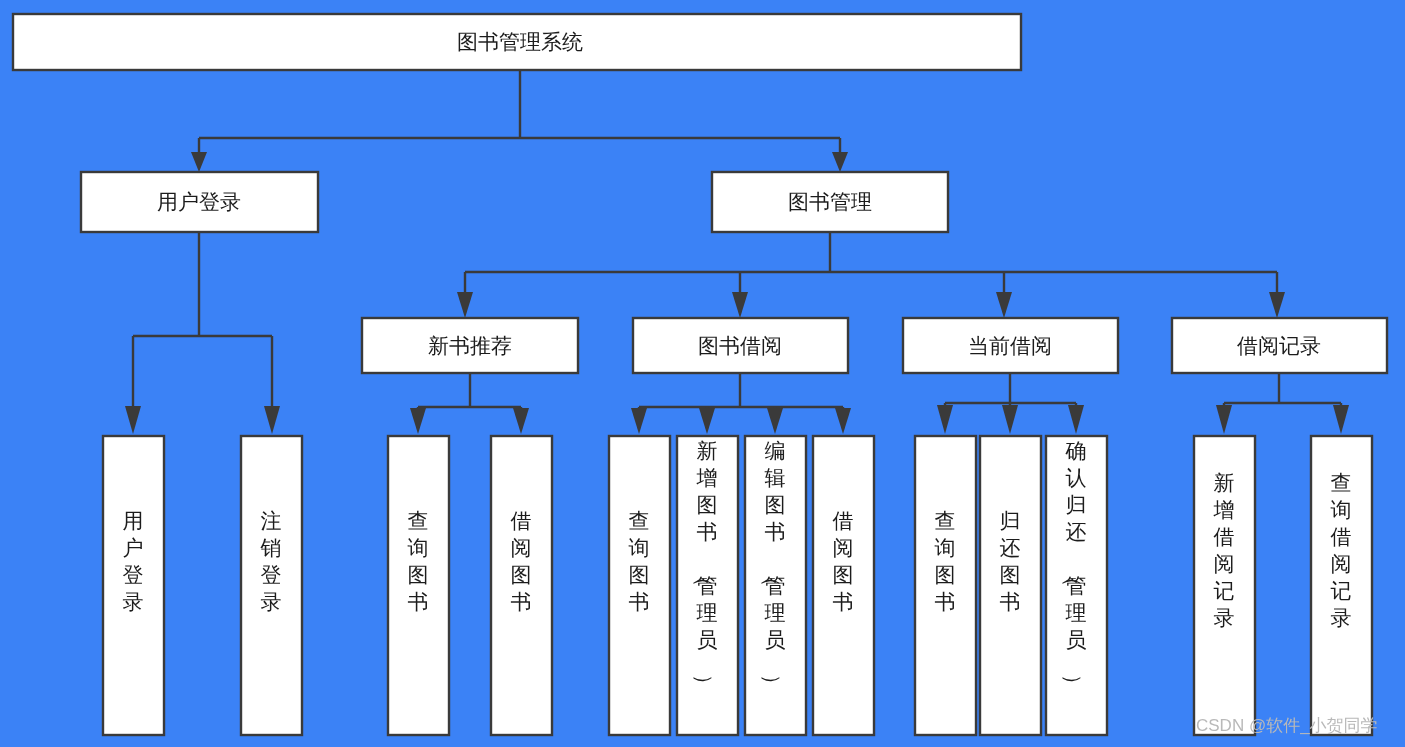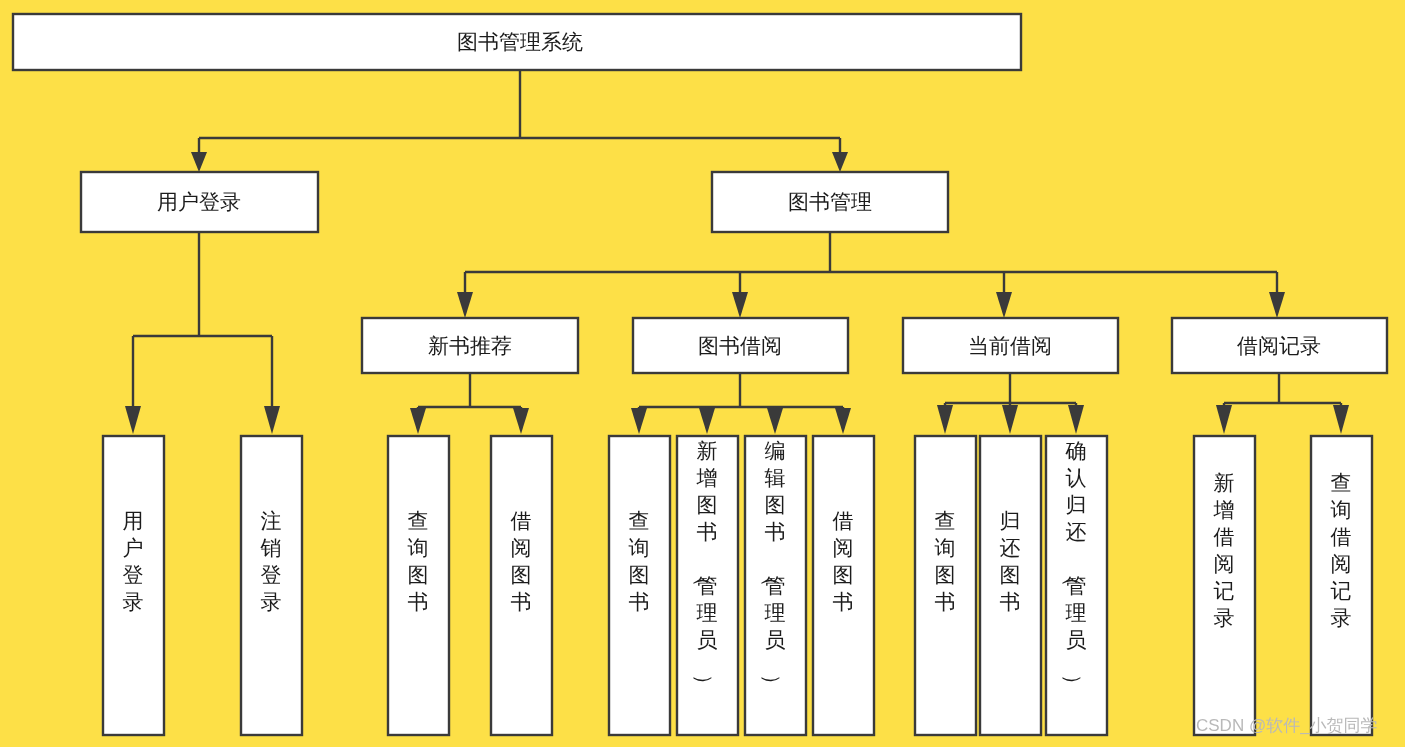--- a/index.html
+++ b/index.html
@@ -11,21 +11,21 @@
   body {
     width: 1405px;
     height: 747px;
     overflow: hidden;
     font-family: "Liberation Sans", "DejaVu Sans", sans-serif;
   }
   #diagram-root {
     position: relative;
     width: 1405px;
     height: 747px;
-    background: #fde047;
+    background: #3b82f6;
   }
   svg.diagram-canvas {
     position: absolute;
     top: 0;
     left: 0;
     width: 1405px;
     height: 747px;
     display: block;
   }
   .node-box {

